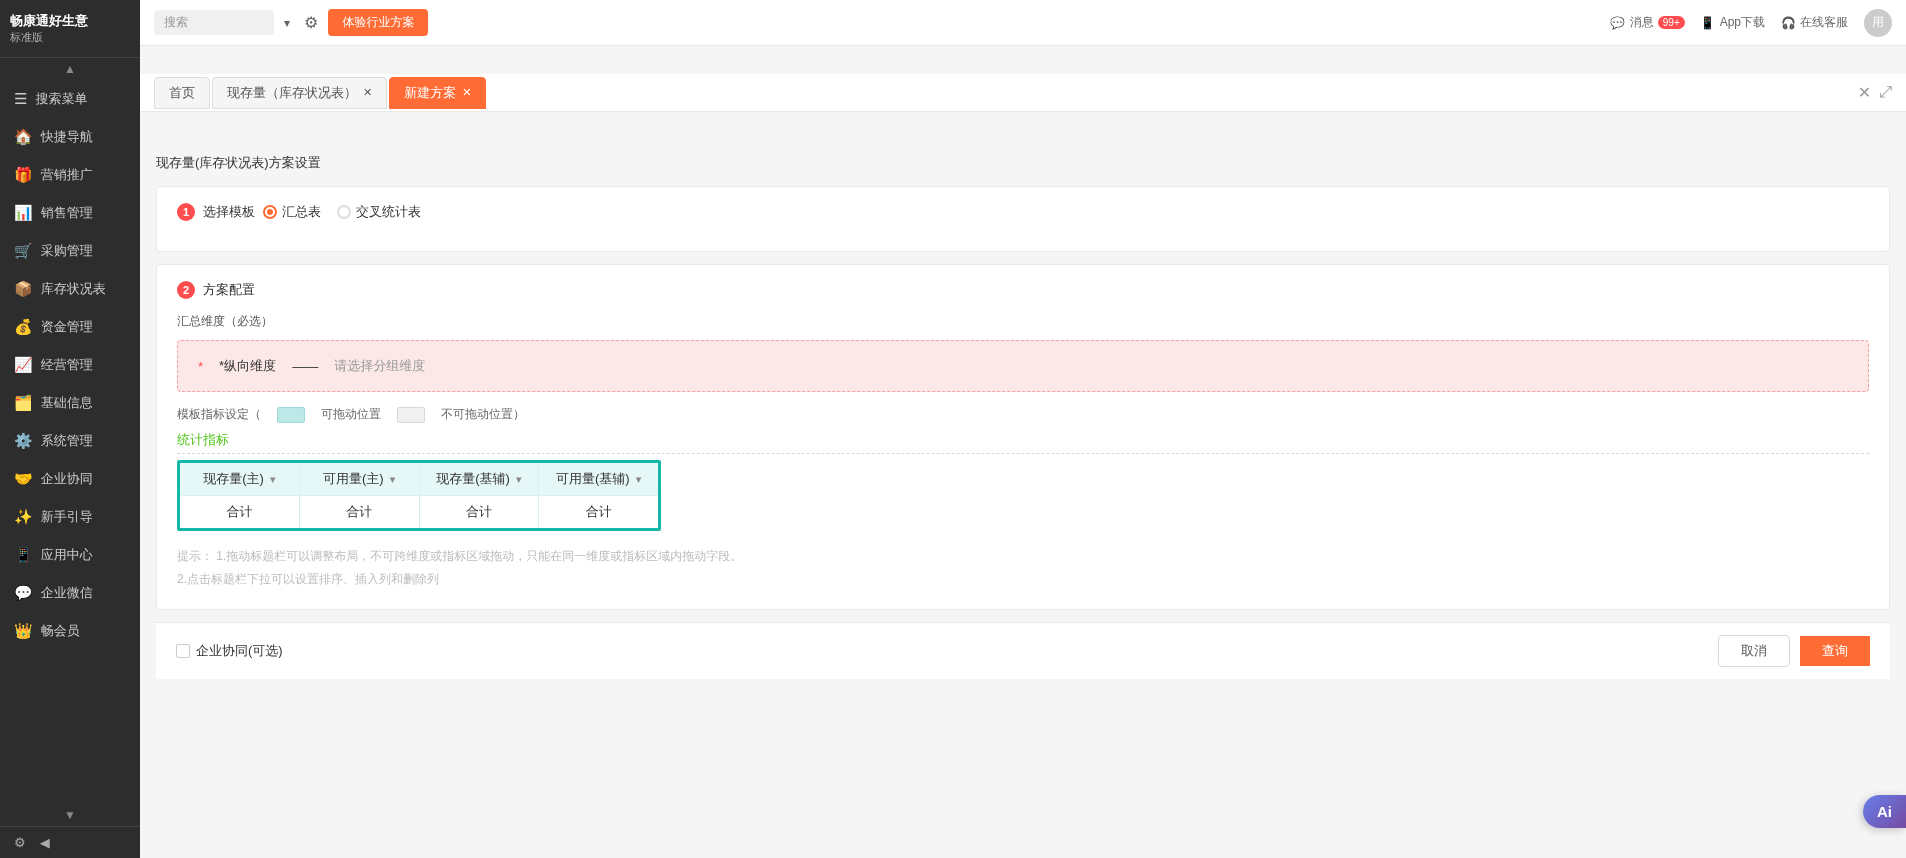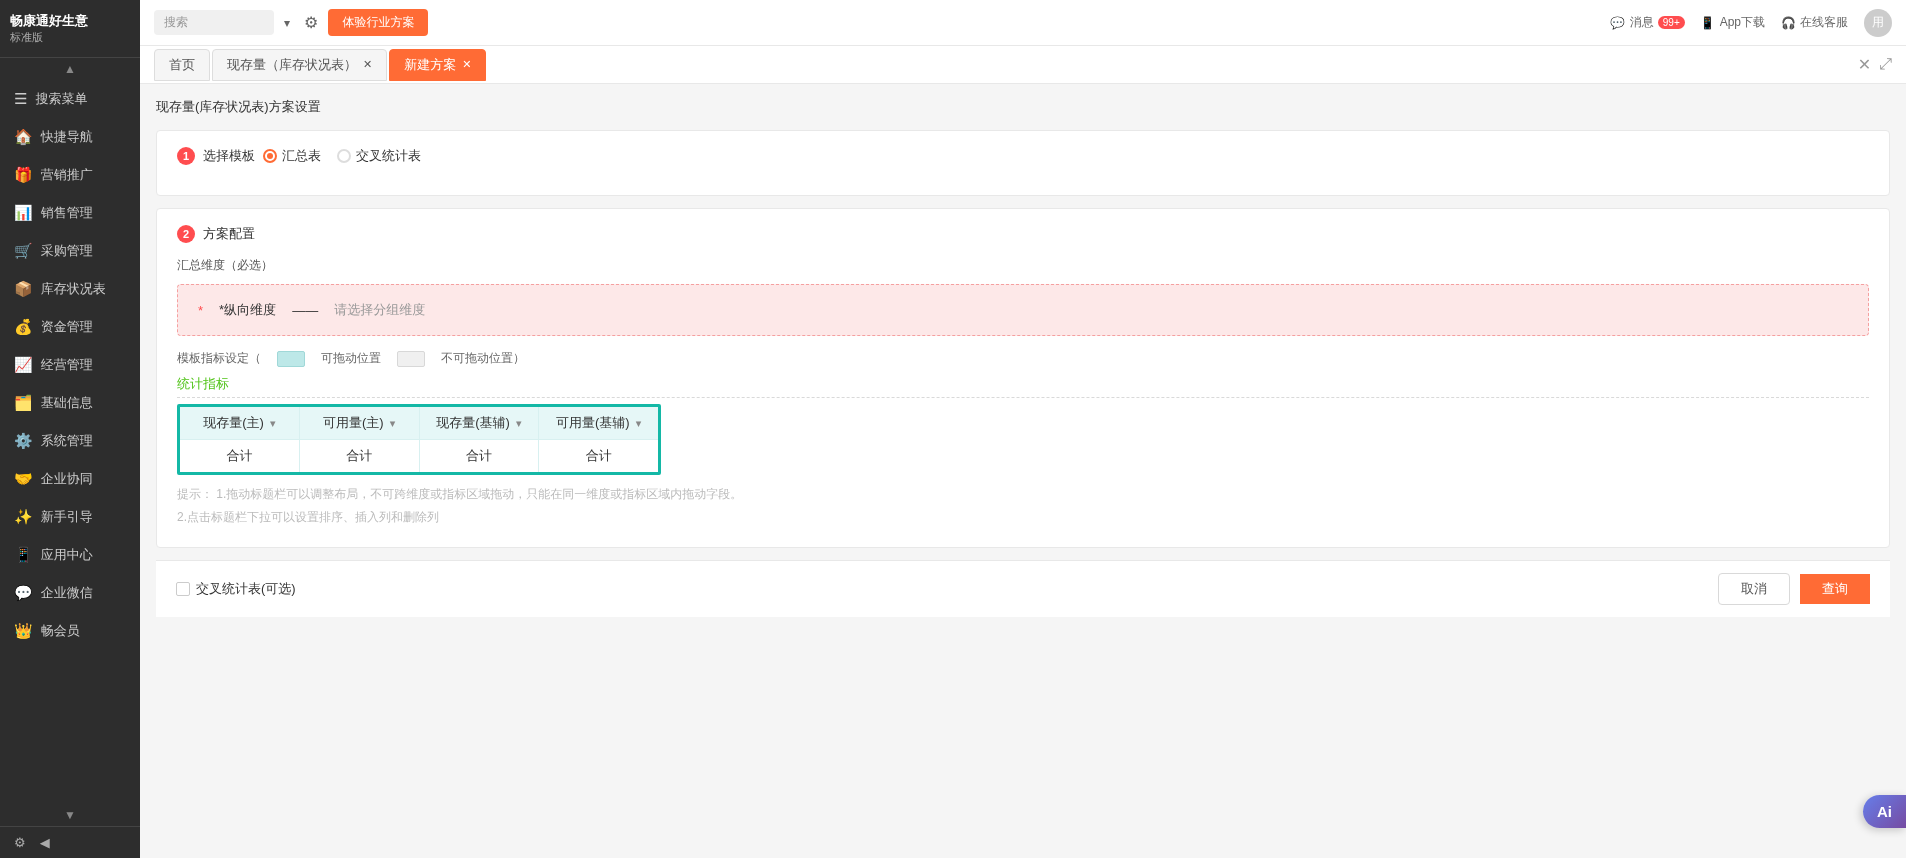--- a/index.html
+++ b/index.html
@@ -51,20 +51,21 @@
       cursor: pointer;
       font-size: 12px;
     }
 
     
     .main {
       flex: 1;
       display: flex;
       flex-direction: column;
       overflow: hidden;
+      gap: 28px;
     }
 
     
     .topbar {
       height: 46px;
       background: #fff;
       display: flex;
       align-items: center;
       padding: 0 14px;
       border-bottom: 1px solid #e8e8e8;
@@ -307,21 +308,21 @@
       cursor: pointer;
     }
     .stats-col-body {
       padding: 7px 8px;
       font-size: 13px;
       color: #333;
     }
     .col-chevron { font-size: 11px; color: #888; }
 
     .tips-section {
-      margin-top: 10px;
+      margin-top: 16px;
       font-size: 12px;
       color: #bbb;
     }
     .tips-section p { margin-bottom: 4px; line-height: 1.6; }
 
     
     .footer-section {
       background: #fff;
       border-top: 1px solid #e8e8e8;
       padding: 12px 20px;
@@ -601,21 +602,21 @@
         <div class="tips-section">
           <p>提示：  1.拖动标题栏可以调整布局，不可跨维度或指标区域拖动，只能在同一维度或指标区域内拖动字段。</p>
           <p>2.点击标题栏下拉可以设置排序、插入列和删除列</p>
         </div>
       </div>
     </div>
 
     <div class="footer-section">
       <label class="checkbox-item">
         <span class="checkbox-box"></span>
-        <span>交叉统计表(可选)</span>
+        <span>企业协同(可选)</span>
       </label>
       <div class="footer-buttons">
         <button class="btn-cancel">取消</button>
         <button class="btn-query">查询</button>
       </div>
     </div>
 
   </div>
 </div>
 

